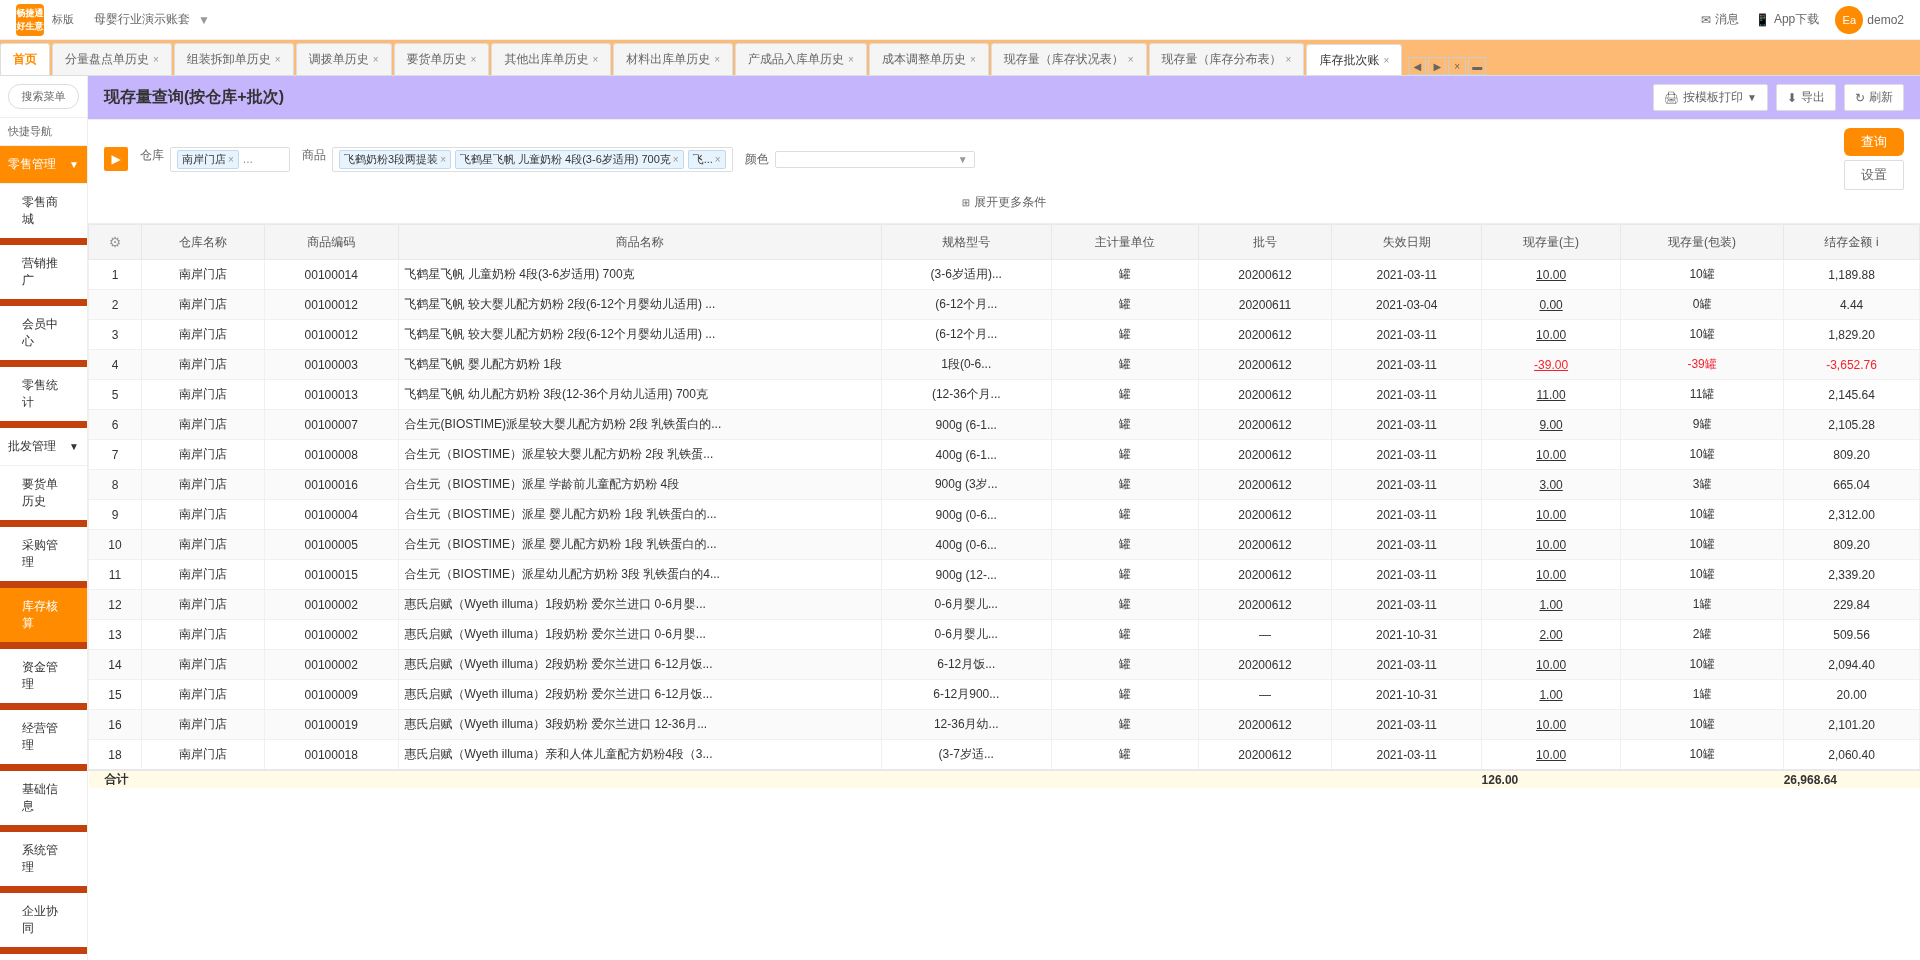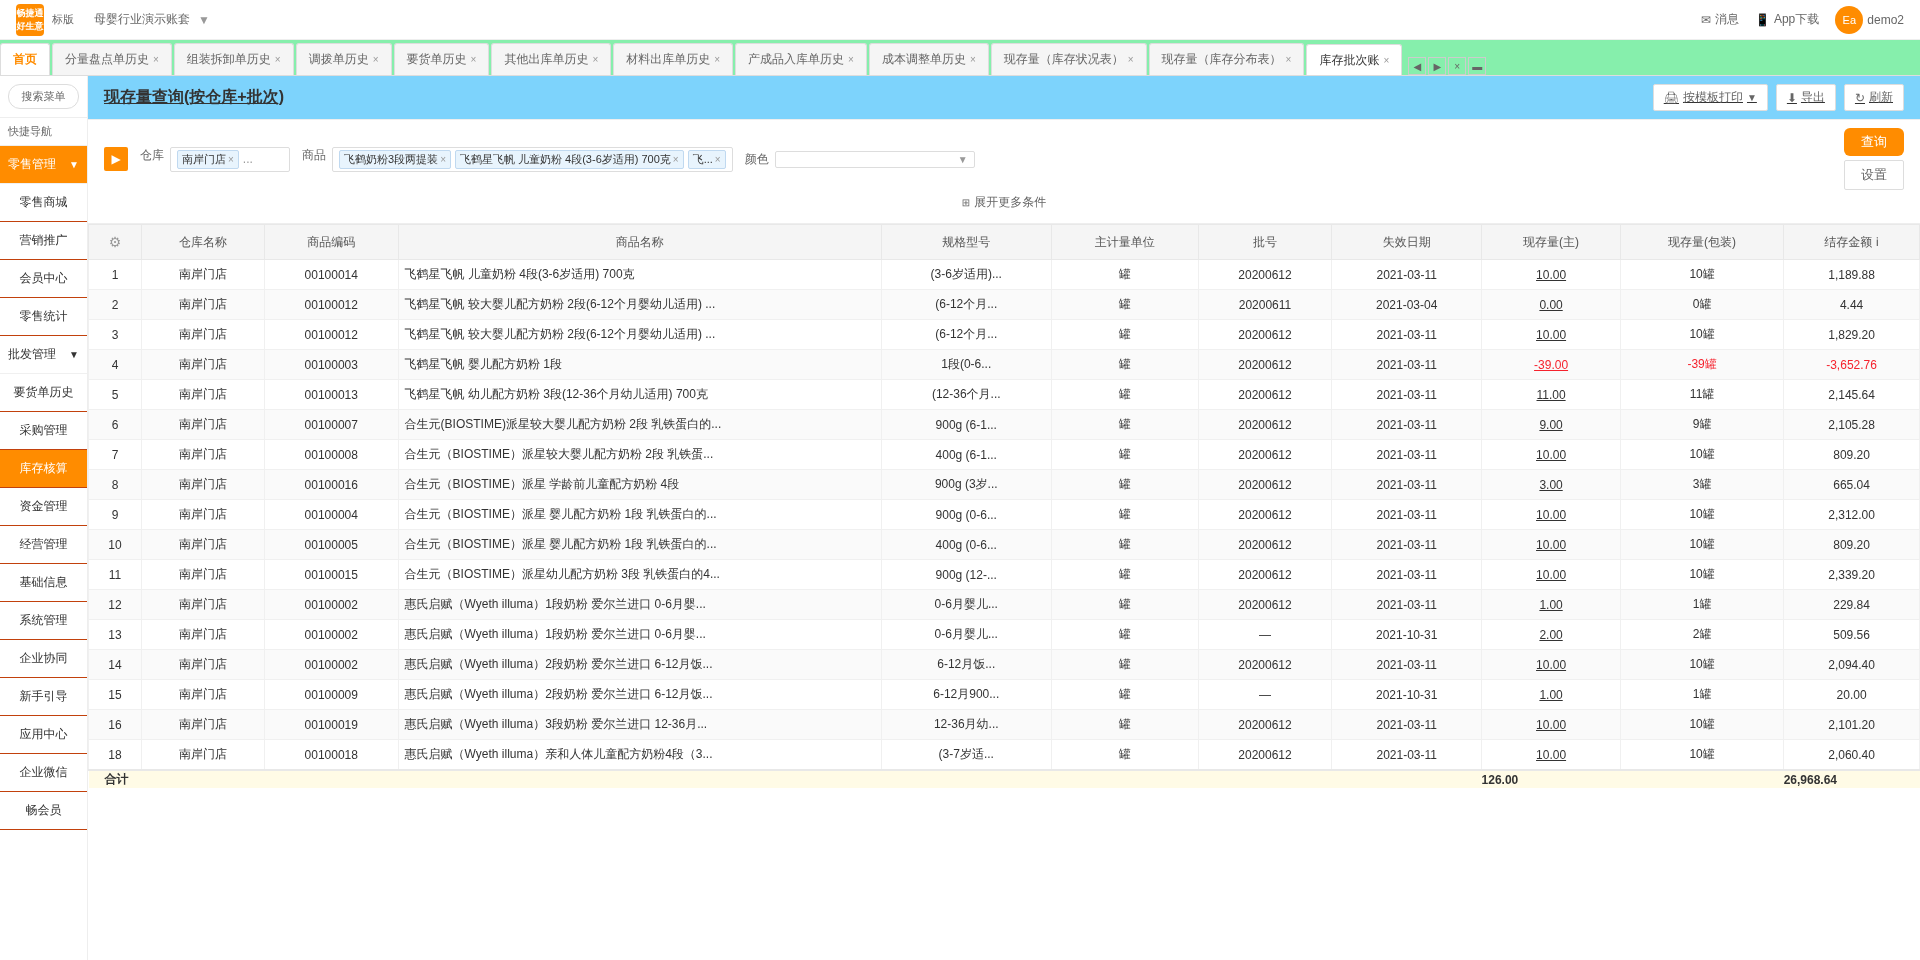--- a/index.html
+++ b/index.html
@@ -8,45 +8,45 @@
     
     .top-bar { height: 40px; background: #fff; display: flex; align-items: center; justify-content: space-between; padding: 0 16px; border-bottom: 1px solid #eee; flex-shrink: 0; }
     .logo-area { display: flex; align-items: center; gap: 8px; }
     .logo-icon { width: 28px; height: 32px; background: #ff8c00; border-radius: 4px; display: flex; align-items: center; justify-content: center; color: white; font-size: 10px; font-weight: bold; }
     .logo-text { font-size: 11px; color: #666; }
     .top-right { display: flex; align-items: center; gap: 16px; }
     .top-right-item { display: flex; align-items: center; gap: 4px; font-size: 12px; color: #666; cursor: pointer; }
     .avatar { width: 28px; height: 28px; border-radius: 50%; background: #ff8c00; display: flex; align-items: center; justify-content: center; color: white; font-size: 11px; }
 
     
-    .tab-bar { height: 36px; background: #86efac; display: flex; align-items: flex-end; border-bottom: 1px solid #ddd; flex-shrink: 0; overflow-x: auto; white-space: nowrap; text-align: right; }
+    .tab-bar { height: 36px; background: #fdba74; display: flex; align-items: flex-end; border-bottom: 1px solid #ddd; flex-shrink: 0; overflow-x: auto; white-space: nowrap; text-align: right; }
     .tab-item { display: inline-flex; align-items: center; padding: 0 12px; height: 32px; font-size: 12px; color: #666; border: 1px solid #ddd; border-bottom: none; margin-right: 2px; cursor: pointer; background: #f5f5f5; border-radius: 3px 3px 0 0; gap: 4px; flex-shrink: 0; }
     .tab-item.home { background: #fff; color: #ff8c00; font-weight: bold; }
     .tab-item.active { background: #fff; color: #333; border-bottom: 1px solid #fff; margin-bottom: -1px; }
     .tab-close { color: #999; font-size: 10px; cursor: pointer; }
     .tab-nav-btns { display: flex; align-items: center; gap: 2px; padding: 0 4px; }
     .tab-nav-btn { width: 18px; height: 18px; display: flex; align-items: center; justify-content: center; cursor: pointer; color: #666; font-size: 10px; border: 1px solid #ccc; }
 
     
     .main-layout { display: flex; flex: 1; overflow: hidden; }
 
     
     .sidebar { width: 88px; background: #fff; border-right: 1px solid #eee; display: flex; flex-direction: column; overflow-y: auto; flex-shrink: 0; }
     .sidebar-search { padding: 8px; border-bottom: 1px solid #eee; }
     .sidebar-search-btn { width: 100%; background: #fff; border: 1px solid #ddd; padding: 4px 8px; font-size: 11px; color: #666; cursor: pointer; border-radius: 12px; text-align: center; }
     .sidebar-quick { padding: 6px 8px; font-size: 11px; color: #666; border-bottom: 1px solid #eee; cursor: pointer; }
-    .sidebar-item { padding: 10px 3px; text-align: center; font-size: 12px; color: #333; cursor: pointer; border-bottom: 1px solid #c2410c; }
+    .sidebar-item { padding: 10px 22px; text-align: left; font-size: 12px; color: #333; cursor: pointer; border-bottom: 7px solid #c2410c; }
     .sidebar-item.active { background: #ff8c00; color: white; }
     .sidebar-item-with-arrow { display: flex; align-items: center; justify-content: space-between; padding: 10px 8px; font-size: 12px; color: #333; cursor: pointer; border-bottom: 1px solid #f0f0f0; }
 
     
     .content { flex: 1; display: flex; flex-direction: column; overflow: hidden; }
 
     
-    .page-header { padding: 8px 16px; background: #7dd3fc; border-bottom: 1px solid #eee; display: flex; align-items: center; justify-content: space-between; flex-shrink: 0; text-decoration: underline; }
+    .page-header { padding: 8px 16px; background: #c4b5fd; border-bottom: 1px solid #eee; display: flex; align-items: center; justify-content: space-between; flex-shrink: 0; }
     .page-title { font-size: 16px; font-weight: bold; color: #333; }
     .page-actions { display: flex; align-items: center; gap: 8px; }
     .btn-template { display: flex; align-items: center; gap: 4px; padding: 4px 10px; border: 1px solid #ddd; background: #fff; font-size: 12px; color: #666; cursor: pointer; border-radius: 2px; }
     .btn-export { display: flex; align-items: center; gap: 4px; padding: 4px 10px; border: 1px solid #ddd; background: #fff; font-size: 12px; color: #666; cursor: pointer; border-radius: 2px; }
     .btn-refresh { display: flex; align-items: center; gap: 4px; padding: 4px 10px; border: 1px solid #ddd; background: #fff; font-size: 12px; color: #666; cursor: pointer; border-radius: 2px; }
 
     
     .filter-area { padding: 8px 16px; background: #fff; border-bottom: 1px solid #eee; flex-shrink: 0; }
     .filter-row { display: flex; align-items: center; gap: 12px; flex-wrap: nowrap; }
     .filter-group { display: flex; gap: 6px; }

